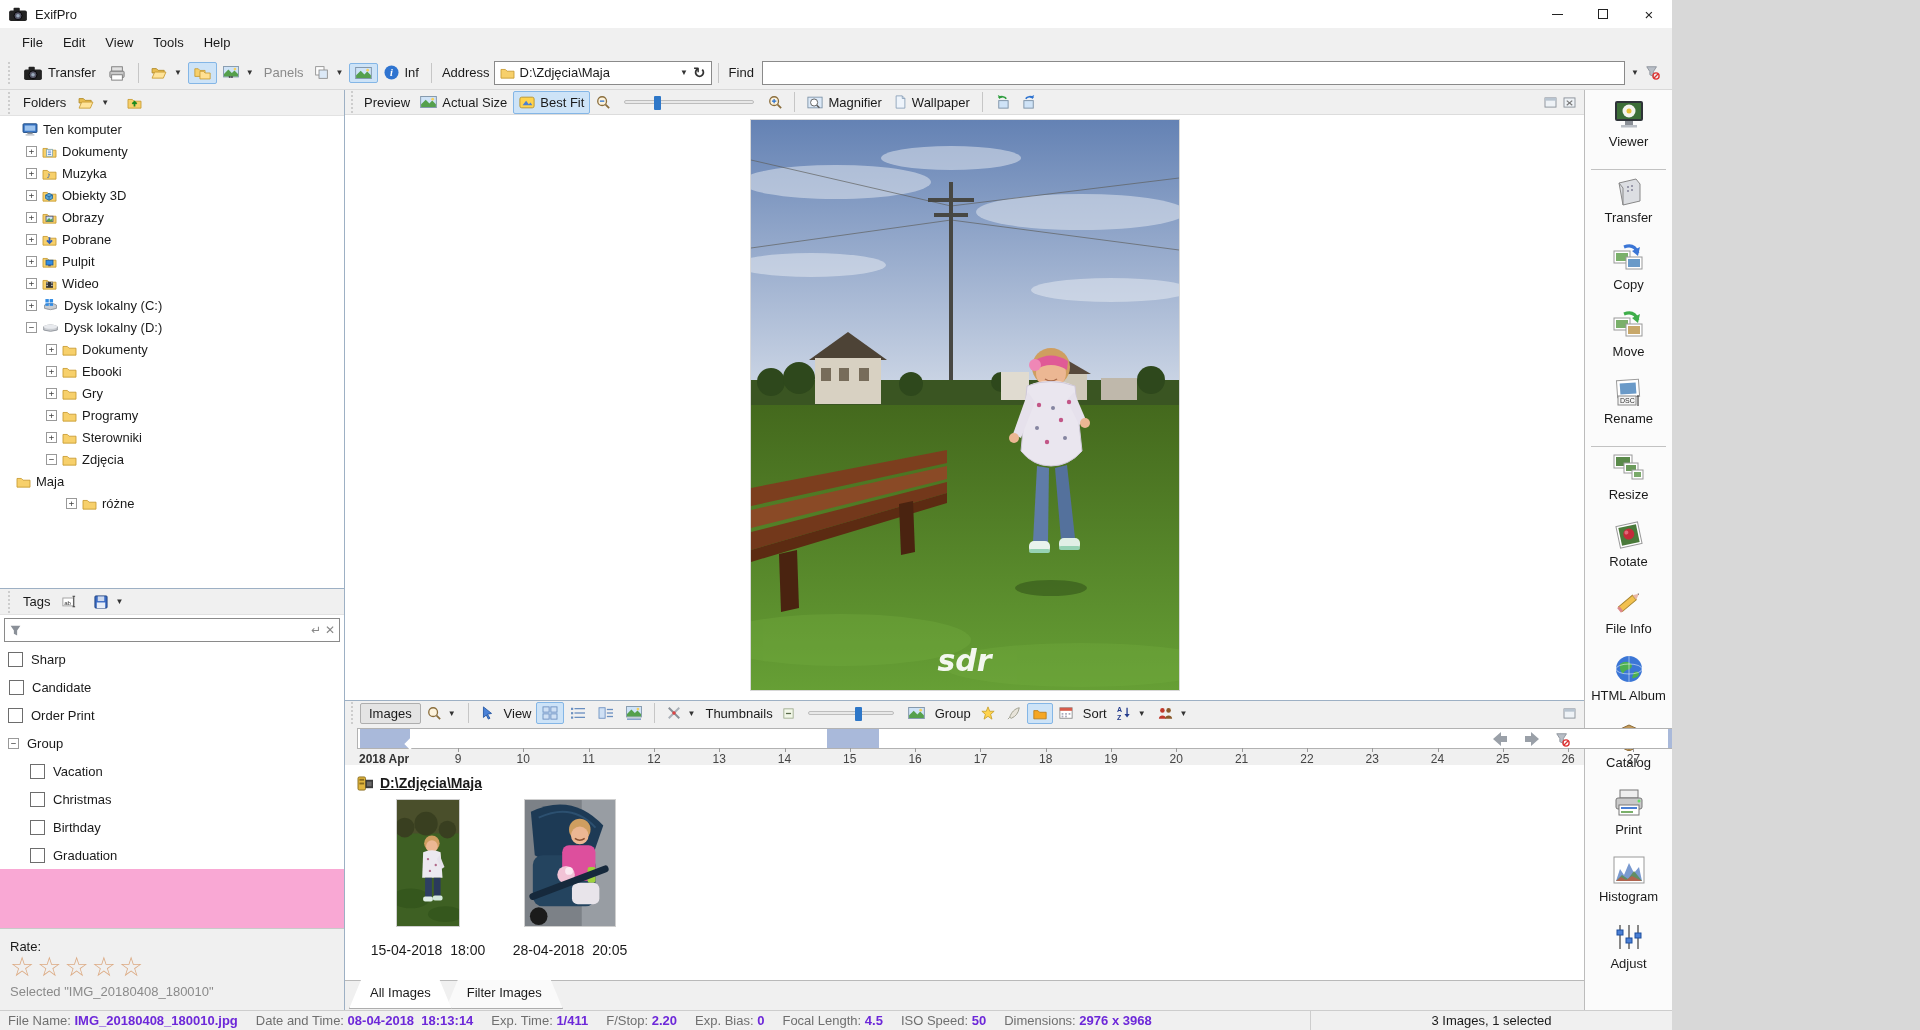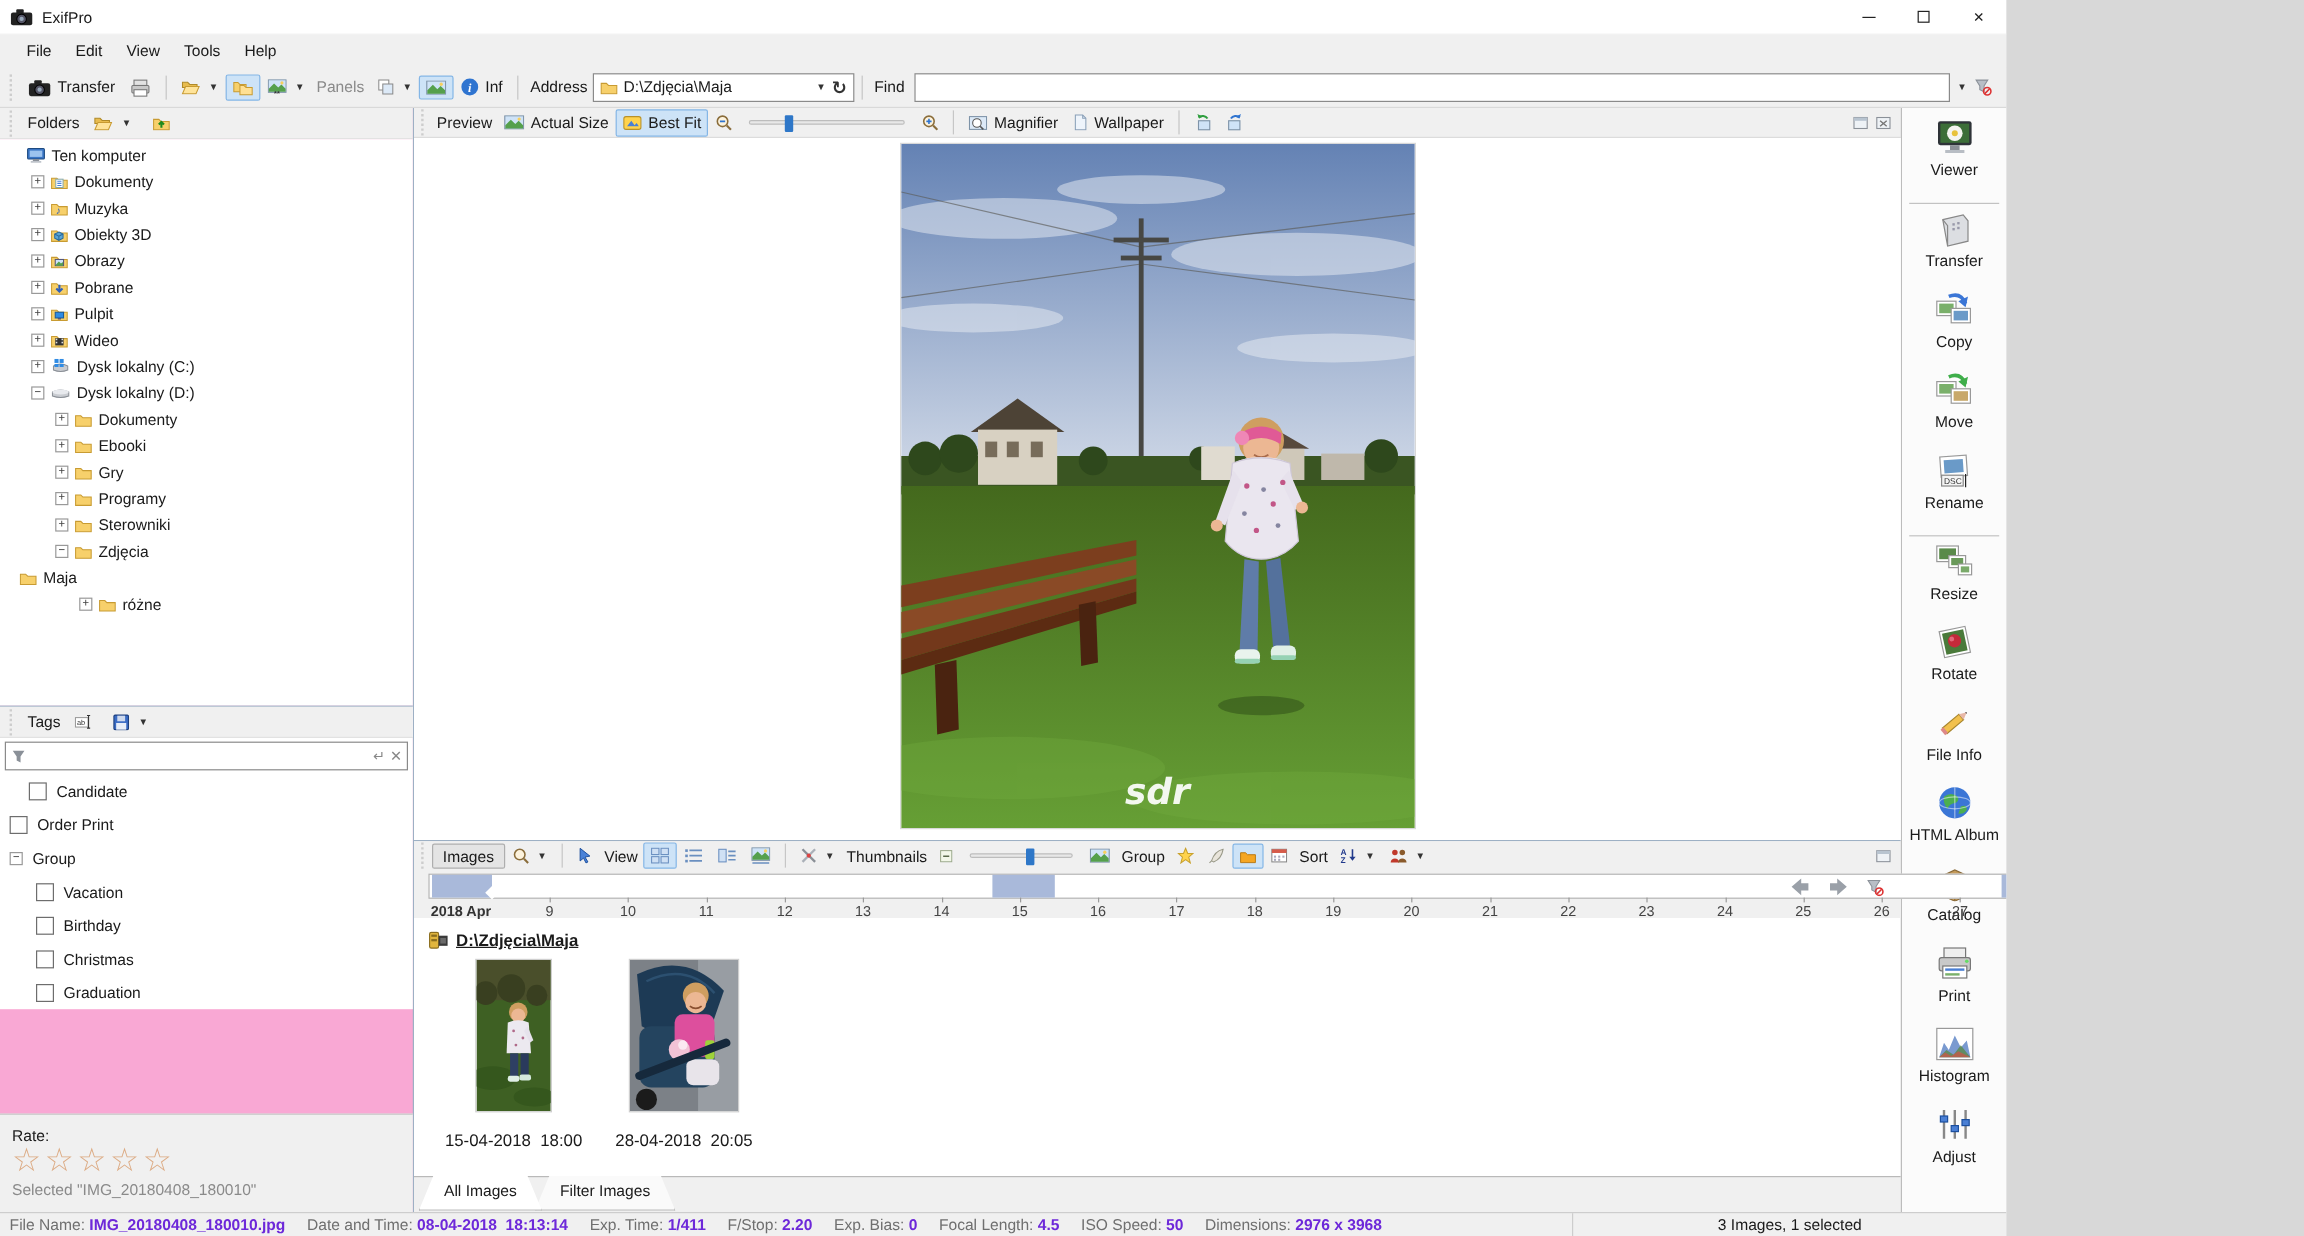--- a/index.html
+++ b/index.html
@@ -620,43 +620,47 @@
           <span class="icon">
               <svg viewBox="0 0 16 16" width="13" height="13">
                 <path d="M2 2 H14 L10 8 V14 L6 12 V8z" fill="#8a9098"></path>
               </svg>
             </span>
           <input value="" style="">
           <span class="fend">↵</span>
           <span class="fend">✕</span>
         </div>
         <div id="taglist">
-            <div class="tag-row" style="padding-left: 24px;">
+            <div class="tag-row" style="padding-left: 8px;">
+              <span class="cb"></span>
+              <span>Sharp</span>
+            </div>
+            <div class="tag-row" style="padding-left: 9px;">
               <span class="cb"></span>
               <span>Candidate</span>
             </div>
             <div class="tag-row" style="padding-left: 8px;">
               <span class="cb"></span>
               <span>Order Print</span>
             </div>
             <div class="tag-row" style="padding-left: 8px;">
               <span class="expander">−</span>
               <span>Group</span>
             </div>
             <div class="tag-row" style="padding-left: 30px;">
               <span class="cb"></span>
               <span>Vacation</span>
             </div>
             <div class="tag-row" style="padding-left: 30px;">
               <span class="cb"></span>
-              <span>Birthday</span>
+              <span>Christmas</span>
             </div>
             <div class="tag-row" style="padding-left: 30px;">
               <span class="cb"></span>
-              <span>Christmas</span>
+              <span>Birthday</span>
             </div>
             <div class="tag-row" style="padding-left: 30px;">
               <span class="cb"></span>
               <span>Graduation</span>
             </div>
           </div>
       </div>
 
       <div class="ratepanel">
         <div>Rate:</div>

